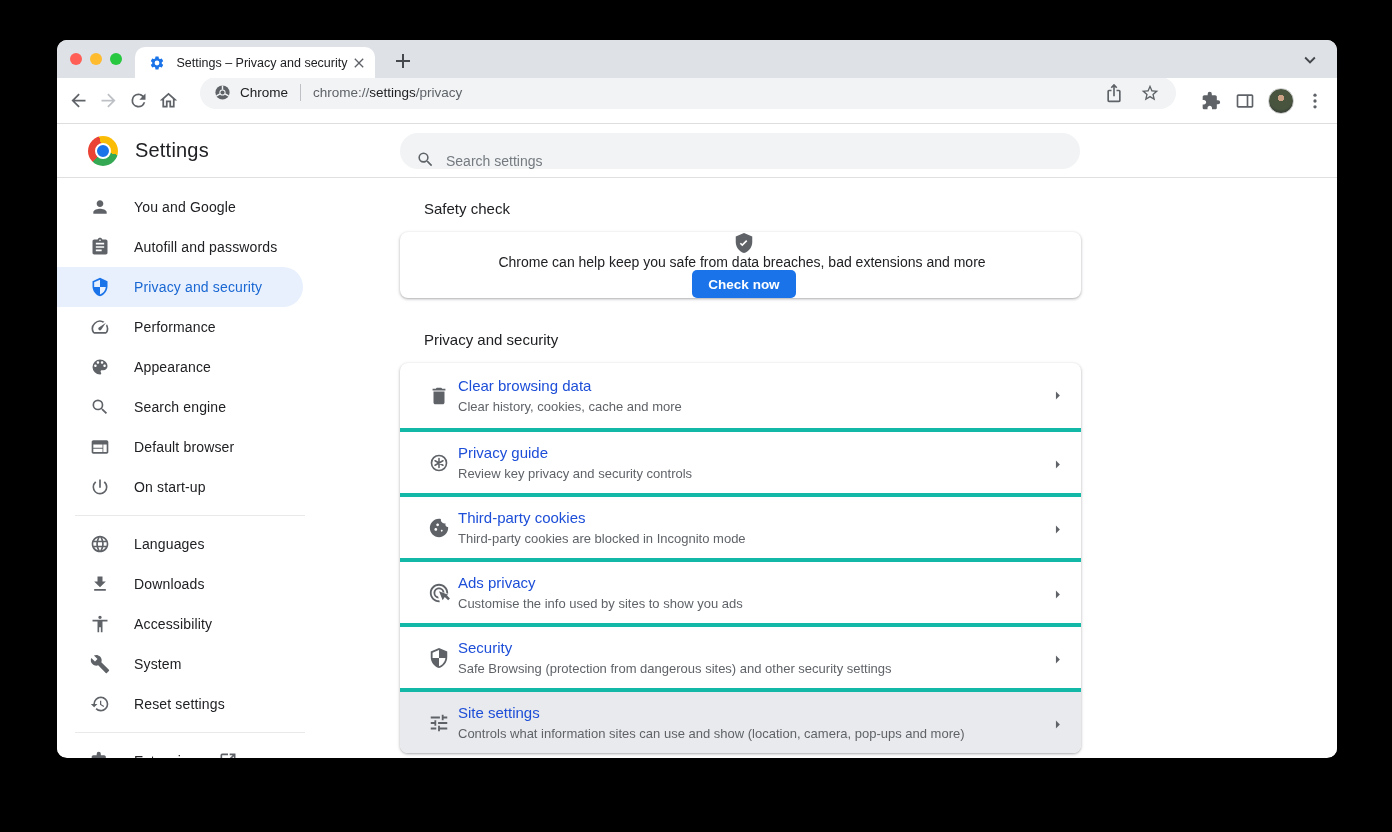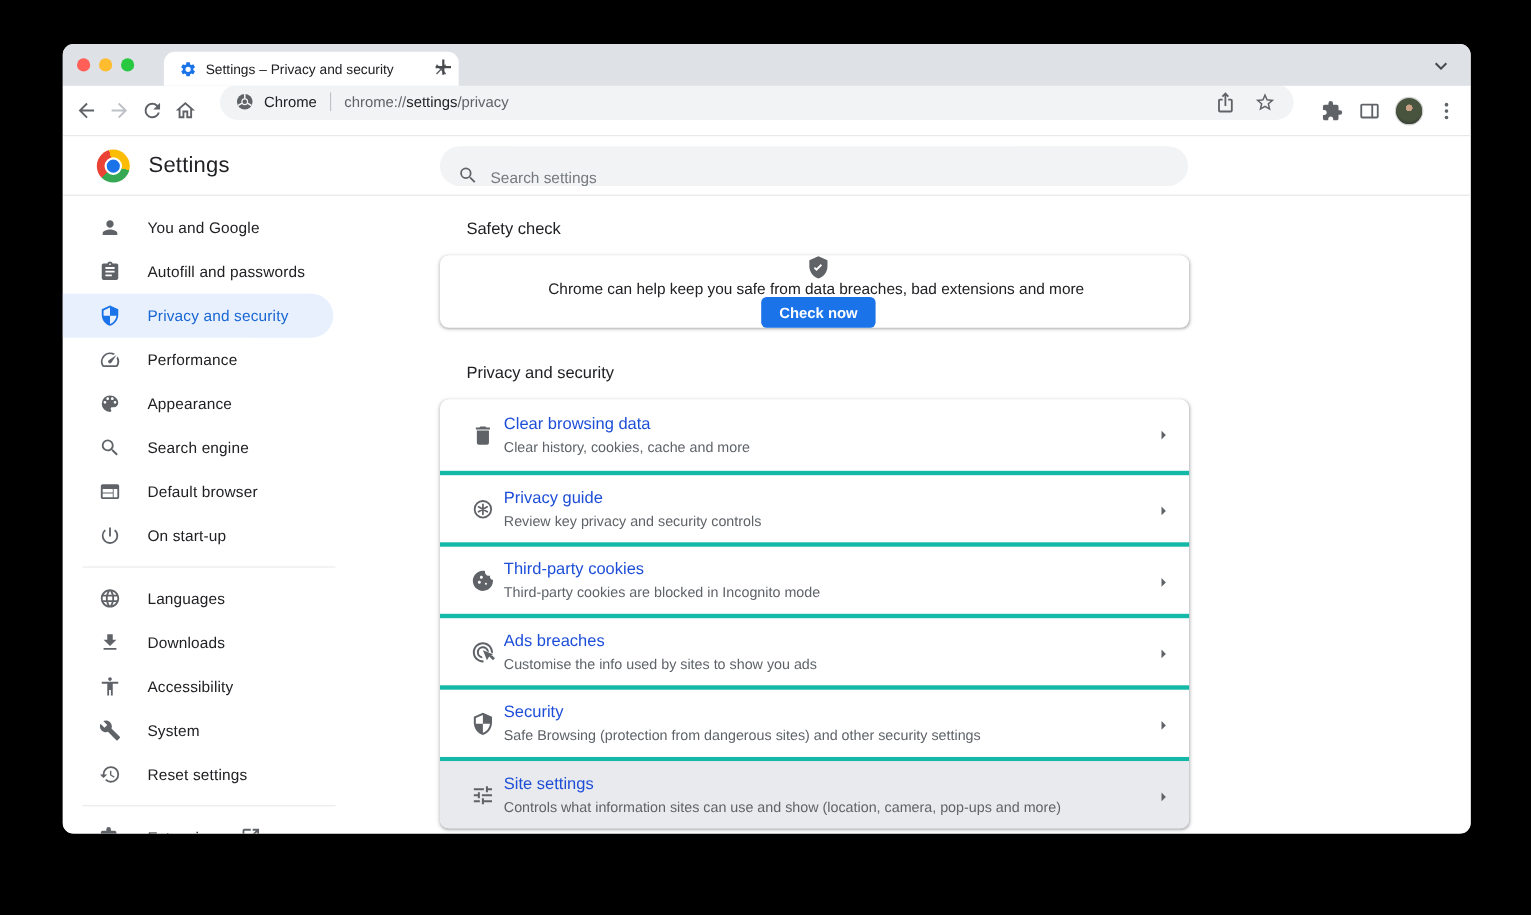--- a/index.html
+++ b/index.html
@@ -6,22 +6,22 @@
   html,body { width:1392px; height:832px; background:#000; overflow:hidden;
               font-family:"Liberation Sans", sans-serif; }
   .window { position:absolute; left:57px; top:40px; width:1280px; height:718px;
             background:#fff; border-radius:10px; overflow:hidden; }
 
   
   .tabstrip { position:relative; height:38px; background:#DEE1E6; }
   .traffic { position:absolute; left:13px; top:13px; display:flex; gap:8px; }
   .traffic span { width:12px; height:12px; border-radius:50%; }
   .light-red { background:#FF5F57; } .light-yellow { background:#FEBC2E; } .light-green { background:#28C840; }
-  .tab { position:absolute; left:92px; top:7px; width:268px; height:31px; background:#fff;
-         border-radius:10px 10px 0 0; display:flex; align-items:center; padding:0 8px 0 14px; }
+  .tab { position:absolute; left:78px; top:7px; width:240px; height:31px; background:#fff;
+         border-radius:10px 10px 0 0; display:flex; align-items:center; padding:0 8px 0 14px;text-align:center; }
   .tab-title { flex:1; font-size:12.5px; color:#202124; white-space:nowrap; overflow:hidden; margin-left:8px; }
   .tab-icon { width:16px; height:16px; flex:0 0 auto; }
   .tab-close { width:16px; height:16px; color:#5F6368; flex:0 0 auto; }
   .newtab-btn { position:absolute; left:334px; top:9px; width:24px; height:24px; color:#45494D; }
   .tabsearch-btn { position:absolute; right:16px; top:9px; width:22px; height:22px; color:#45494D; }
 
   
   .toolbar { height:46px; background:#fff; display:flex; align-items:center;
              padding:0 11px 0 7px; border-bottom:1px solid #DDDEE0; }
   .nav-btn { width:28px; height:28px; display:flex; align-items:center; justify-content:center;
@@ -346,21 +346,21 @@
           <svg class="row-chevron" viewBox="0 0 24 24" fill="currentColor">
               <path d="M10 17l5-5-5-5v10z"></path>
             </svg>
         </div>
 
         <div class="row">
           <svg class="row-icon" viewBox="0 0 24 24" fill="currentColor">
               <path d="M11.71 17.99A5.99 5.99 0 0 1 6 12c0-3.31 2.69-6 6-6 3.22 0 5.84 2.53 5.99 5.71l-2.1-.63a4 4 0 1 0-4.81 4.81l.63 2.1zM22 12c0 .3-.01.6-.04.9l-1.97-.59c.01-.1.01-.21.01-.31 0-4.42-3.58-8-8-8s-8 3.58-8 8 3.58 8 8 8c.1 0 .21 0 .31-.01l.59 1.97c-.3.03-.6.04-.9.04-5.52 0-10-4.48-10-10S6.48 2 12 2s10 4.48 10 10zm-3.77 4.26L22 14l-10-4 4 10 2.26-3.76 3.72 3.72 1.98-1.98-3.73-3.72z"></path>
             </svg>
           <div class="row-text">
-            <div class="row-title">Ads breaches</div>
+            <div class="row-title">Ads privacy</div>
             <div class="row-sub">Customise the info used by sites to show you ads</div>
           </div>
           <svg class="row-chevron" viewBox="0 0 24 24" fill="currentColor">
               <path d="M10 17l5-5-5-5v10z"></path>
             </svg>
         </div>
 
         <div class="row">
           <svg class="row-icon" viewBox="0 0 24 24" fill="currentColor">
               <path d="M12 1 3 5v6c0 5.55 3.84 10.74 9 12 5.16-1.26 9-6.45 9-12V5l-9-4zm0 10.99h7c-.53 4.12-3.28 7.79-7 8.94V12H5V6.3l7-3.11v8.8z"></path>

